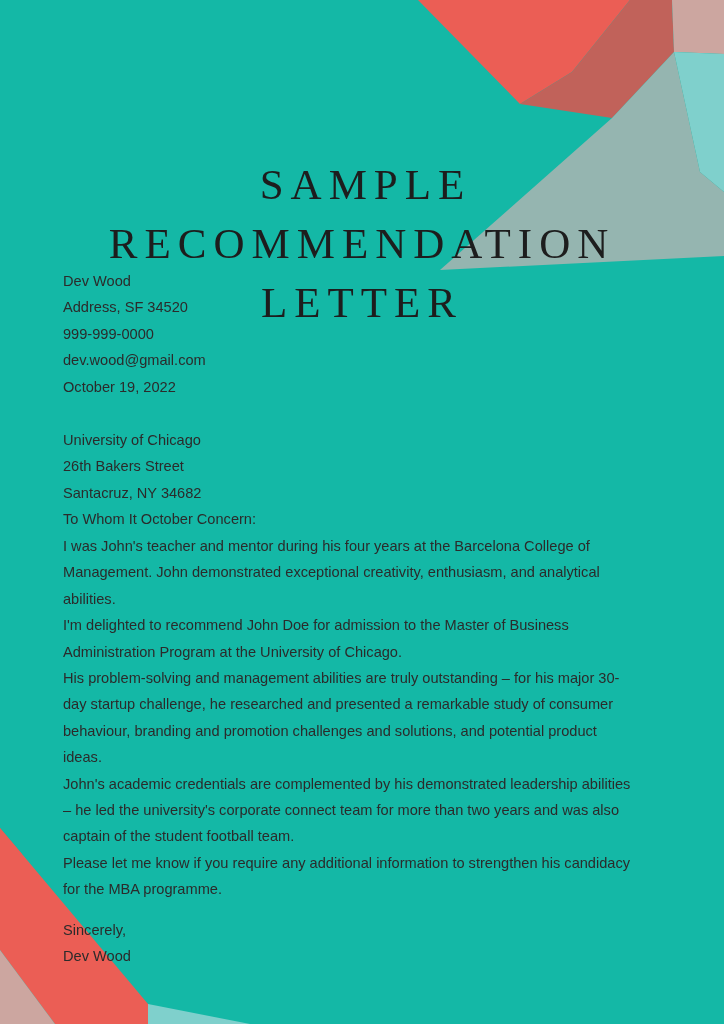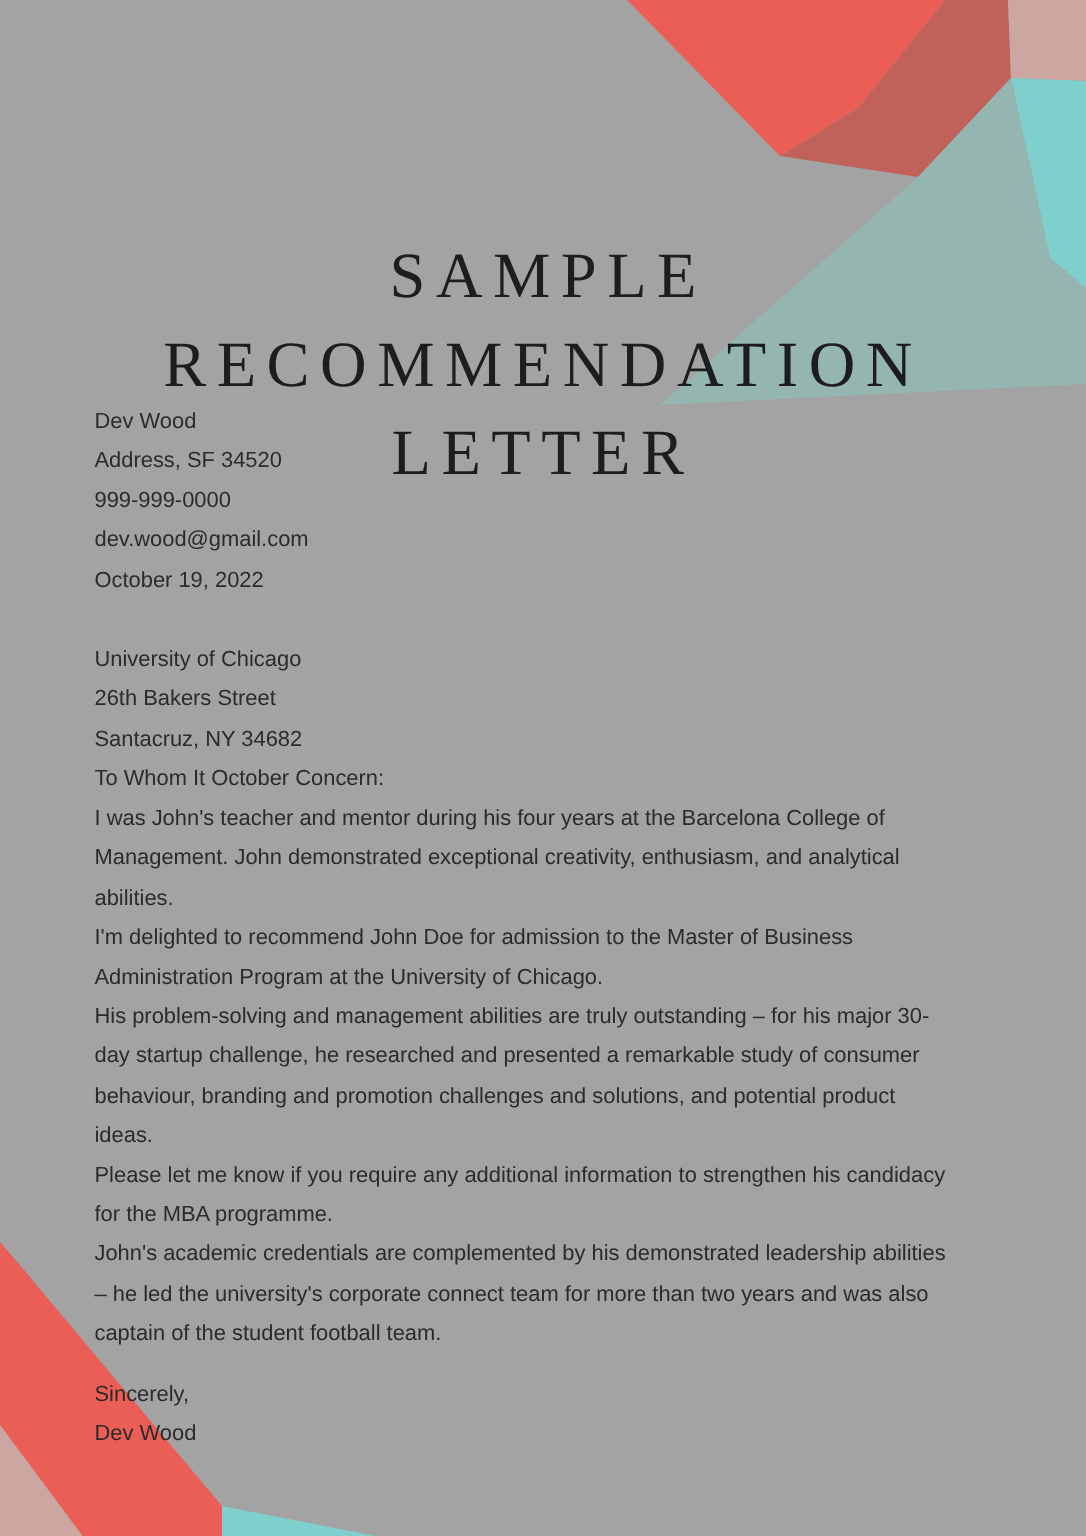--- a/index.html
+++ b/index.html
@@ -5,21 +5,21 @@
 <style>
   html, body {
     margin: 0;
     padding: 0;
     background: #ffffff;
   }
   #page {
     position: relative;
     width: 724px;
     height: 1024px;
-    background: #a3a3a3;
+    background: #14b8a6;
     overflow: hidden;
     font-family: "Liberation Sans", sans-serif;
   }
   #deco-top, #deco-bottom {
     position: absolute;
     pointer-events: none;
   }
   #deco-top { top: 0; right: 0; }
   #deco-bottom { bottom: 0; left: 0; }
 
@@ -109,22 +109,22 @@
       <div class="line">University of Chicago</div>
       <div class="line">26th Bakers Street</div>
       <div class="line">Santacruz, NY 34682</div>
       <div class="line">To Whom It October Concern:</div>
     </div>
 
     <div class="block body-copy">
       <p class="para">I was John's teacher and mentor during his four years at the Barcelona College of Management. John demonstrated exceptional creativity, enthusiasm, and analytical abilities.</p>
       <p class="para">I'm delighted to recommend John Doe for admission to the Master of Business Administration Program at the University of Chicago.</p>
       <p class="para">His problem-solving and management abilities are truly outstanding – for his major 30-day startup challenge, he researched and presented a remarkable study of consumer behaviour, branding and promotion challenges and solutions, and potential product ideas.</p>
+      <p class="para">John's academic credentials are complemented by his demonstrated leadership abilities – he led the university's corporate connect team for more than two years and was also captain of the student football team.</p>
       <p class="para">Please let me know if you require any additional information to strengthen his candidacy for the MBA programme.</p>
-      <p class="para">John's academic credentials are complemented by his demonstrated leadership abilities – he led the university's corporate connect team for more than two years and was also captain of the student football team.</p>
     </div>
 
     <div class="block closing">
       <div class="line">Sincerely,</div>
       <div class="line">Dev Wood</div>
     </div>
 
   </div>
 </div>
 

